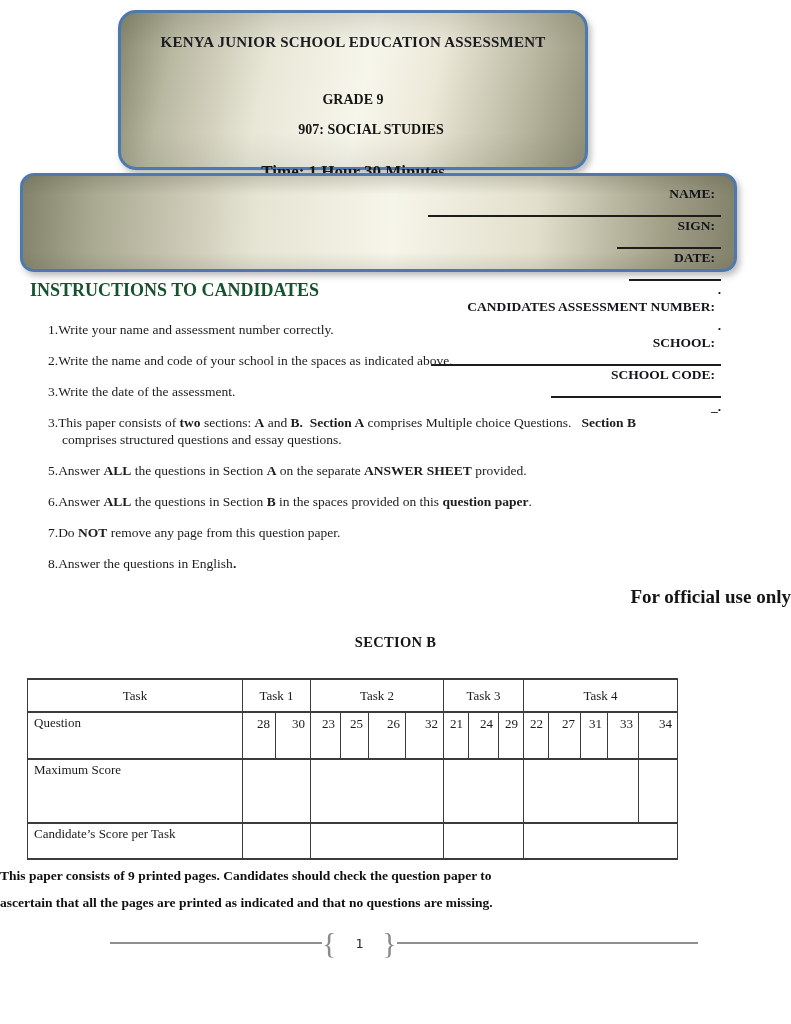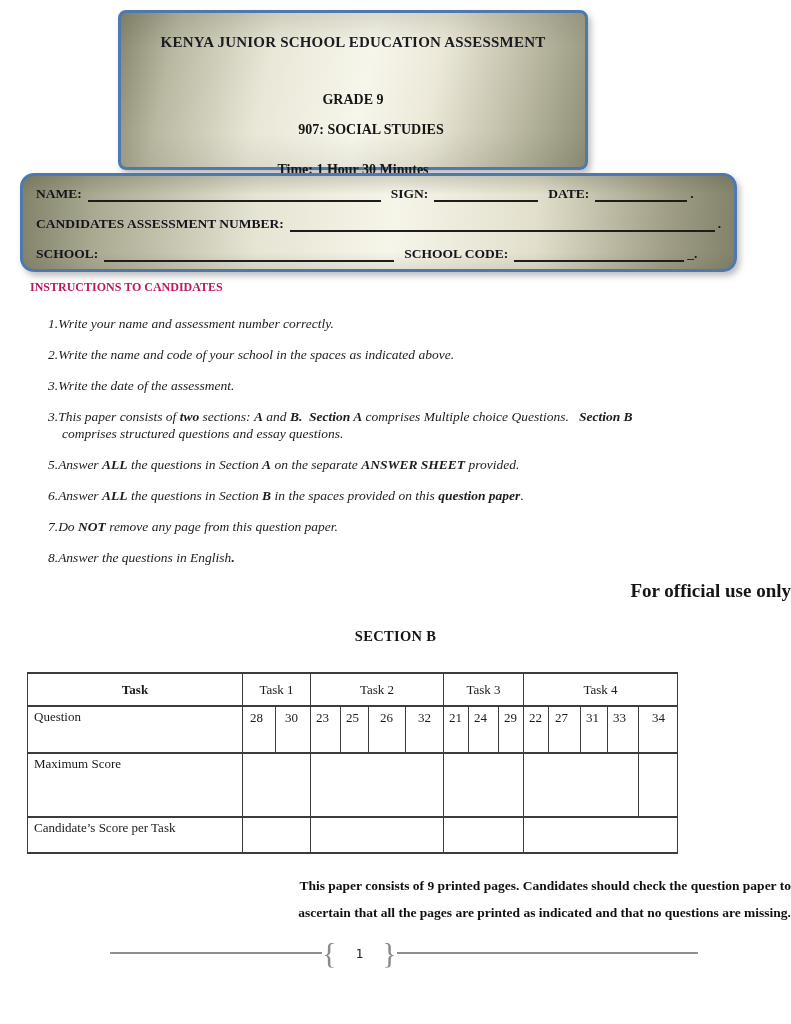--- a/index.html
+++ b/index.html
@@ -3,69 +3,69 @@
 <meta charset="utf-8">
 <style>
   html,body{margin:0;padding:0;background:#ffffff;}
   .page{
     position:relative;width:791px;height:1024px;background:#ffffff;overflow:hidden;
     font-family:"Liberation Serif", serif;color:#151515;
   }
   
   .header-box{
     position:relative;margin:10px 0 0 118px;width:470px;height:160px;box-sizing:border-box;
-    border:3px solid #4e79ae;border-radius:8px;
+    border:3px solid #4e79ae;border-radius:18px;
     background:
       linear-gradient(180deg, rgba(90,90,70,0.18) 0%, rgba(90,90,70,0) 22%, rgba(90,90,70,0) 78%, rgba(90,90,70,0.10) 100%),
       linear-gradient(102deg,#85856d 0%,#b9b8a1 12%,#e9e7d7 32%,#f7f6eb 52%,#ece9d9 66%,#bdbba4 84%,#8e8d75 100%);
     box-shadow:3px 4px 6px rgba(110,110,110,0.45);
     text-align:center;
   }
   .hb-title{padding-top:21px;font-weight:bold;font-size:15px;letter-spacing:.2px;color:#1b1b22;}
   .hb-grade{margin-top:41px;font-weight:bold;font-size:14px;text-align:center;}
   .hb-subject{margin-top:14px;font-weight:bold;font-size:14px;margin-left:36px;}
-  .hb-time{margin-top:24px;font-weight:bold;font-size:14px;}
+  .hb-time{margin-top:24px;font-weight:bold;font-size:17px;}
   
   .info-box{
     position:relative;margin:3px 0 0 20px;width:717px;height:99px;box-sizing:border-box;
     border:3px solid #4e79ae;border-radius:14px;
     background:
       linear-gradient(180deg, rgba(80,80,60,0.22) 0%, rgba(80,80,60,0) 20%, rgba(80,80,60,0) 82%, rgba(80,80,60,0.12) 100%),
       linear-gradient(93deg,#83836b 0%,#a9a890 10%,#e6e4d3 33%,#f6f5e9 52%,#e2dfcc 72%,#a19f86 90%,#82816a 100%);
     box-shadow:3px 4px 6px rgba(110,110,110,0.45);
     padding:9px 13px 7px 13px;display:flex;flex-direction:column;justify-content:space-between;
   }
-  .info-row{display:flex;align-items:flex-end;font-size:13.5px;line-height:17px;white-space:nowrap;}
+  .info-row{display:flex;align-items:flex-end;font-size:13.5px;line-height:17px;white-space:nowrap;flex-direction:column;}
   .info-row .lbl{font-weight:bold;color:#14141c;margin-right:6px;}
   .info-row .lbl.mid{margin-left:10px;}
   .blank{display:inline-block;border-bottom:2px solid #1d1d1d;height:13px;}
   .end-mark{margin-left:3px;font-weight:bold;}
   
-  .instr-heading{margin:8px 0 16px 30px;font-weight:bold;font-size:12px;color:#be185d;}
-  .instr-list{margin:20px 0 0 48px;width:700px;font-size:13.5px;color:#1c1c1c;font-style:italic;}
+  .instr-heading{margin:8px 0 16px 30px;font-weight:bold;font-size:18px;color:#14532d;}
+  .instr-list{margin:20px 0 0 48px;width:700px;font-size:13.5px;color:#1c1c1c;}
   .instr-item{line-height:17px;margin:0 0 14px 0;padding-left:14px;text-indent:-14px;white-space:pre-wrap;}
   .instr-item .b{font-weight:bold;}
   .official{margin-top:9px;text-align:right;font-weight:bold;font-size:19px;}
   .section-title{margin-top:26px;text-align:center;font-weight:bold;font-size:14.5px;letter-spacing:.3px;}
   
   table.score{
     margin:27px 0 0 27px;border-collapse:collapse;table-layout:fixed;width:650px;
     font-size:13px;color:#1a1a1a;
   }
   table.score td, table.score th{
     border:2px solid #3c3c3c;border-left-width:1px;border-right-width:1px;
     padding:2px 5px;vertical-align:top;box-sizing:border-box;font-weight:normal;
   }
   table.score tr.hdr th{vertical-align:middle;text-align:center;padding:4px 2px;}
-  table.score th.corner{font-weight:bold;}
+  table.score th.corner{font-weight:normal;}
   table.score td.rowlbl{text-align:left;padding-left:6px;padding-top:2px;}
-  table.score td.num{text-align:right;padding-right:12px;padding-top:3px;}
+  table.score td.num{text-align:right;padding-right:5px;padding-top:3px;}
   .lbl-gap{display:block;height:14px;}
   
-  .footer-note{margin-top:18px;text-align:right;font-weight:bold;font-size:13.5px;line-height:27px;color:#101010;}
+  .footer-note{margin-top:2px;text-align:left;font-weight:bold;font-size:13.5px;line-height:27px;color:#101010;}
   .pagenum-row{margin:12px 0 0 110px;width:588px;display:flex;align-items:center;}
   .rule{border-top:2px solid #8f8f8f;height:0;}
   .rule.left{width:212px;}
   .rule.right{flex:1;}
   .brace{font-size:30px;color:#8a8a8a;line-height:30px;font-family:"Liberation Serif",serif;}
   .pagenum{font-size:13px;color:#2a2a2a;margin:0 19px;font-family:"DejaVu Sans Mono",monospace;}
 </style>
 </head>
 <body>
 

